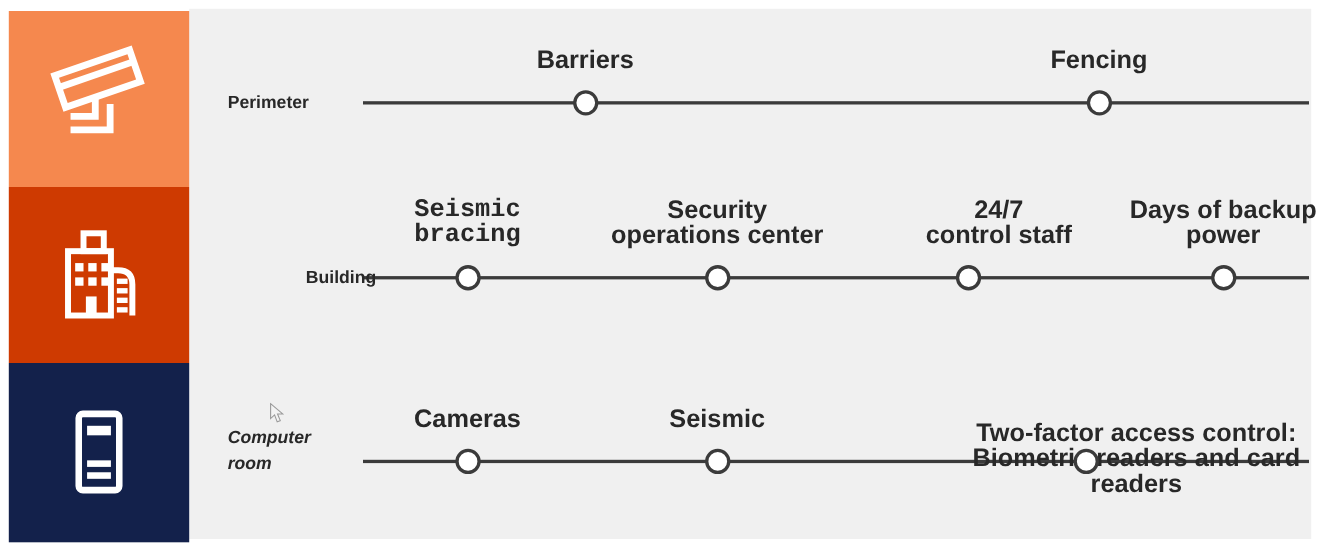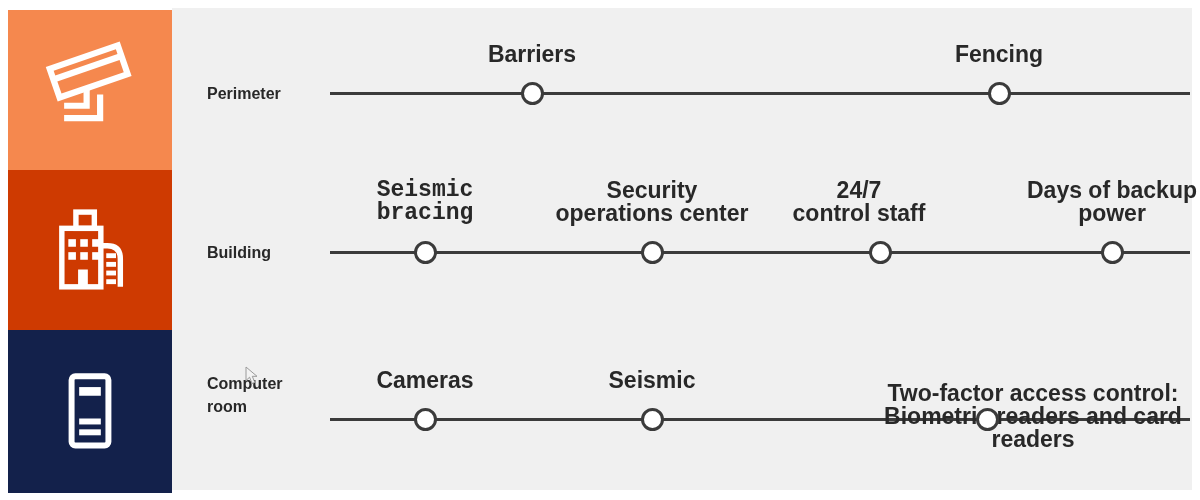--- a/index.html
+++ b/index.html
@@ -83,45 +83,45 @@
       </div>
       <div class="node-label" style="left: 362px; top: 43px;">
         <div>Barriers</div>
       </div>
       <div class="node-dot" style="left: 520.5px; top: 81.5px; border-color: rgb(59, 59, 59); background: rgb(255, 255, 255);"></div>
       <div class="node-label" style="left: 829px; top: 43px;">
         <div>Fencing</div>
       </div>
       <div class="node-dot" style="left: 987.5px; top: 81.5px; border-color: rgb(59, 59, 59); background: rgb(255, 255, 255);"></div>
       <div class="row-line" style="left: 330px; width: 860px; top: 250.5px; background: rgb(59, 59, 59);"></div>
-      <div class="row-label" style="top: 240.5px;">
+      <div class="row-label" style="top: 240.5px; text-align: right;">
         <div>Building</div>
       </div>
       <div class="node-label" style="left: 255px; top: 179px; font-family: Liberation Mono, monospace;">
         <div>Seismic</div>
         <div>bracing</div>
       </div>
       <div class="node-dot" style="left: 413.5px; top: 240.5px; border-color: rgb(59, 59, 59); background: rgb(255, 255, 255);"></div>
       <div class="node-label" style="left: 482px; top: 179px;">
         <div>Security</div>
         <div>operations center</div>
       </div>
       <div class="node-dot" style="left: 640.5px; top: 240.5px; border-color: rgb(59, 59, 59); background: rgb(255, 255, 255);"></div>
-      <div class="node-label" style="left: 689px; top: 179px;">
+      <div class="node-label" style="left: 738px; top: 179px;">
         <div>24/7</div>
         <div>control staff</div>
       </div>
       <div class="node-dot" style="left: 868.5px; top: 240.5px; border-color: rgb(59, 59, 59); background: rgb(255, 255, 255);"></div>
       <div class="node-label" style="left: 942px; top: 179px;">
         <div>Days of backup</div>
         <div>power</div>
       </div>
       <div class="node-dot" style="left: 1100.5px; top: 240.5px; border-color: rgb(59, 59, 59); background: rgb(255, 255, 255);"></div>
       <div class="row-line" style="left: 330px; width: 860px; top: 417.5px; background: rgb(59, 59, 59);"></div>
-      <div class="row-label" style="top: 372px;">
+      <div class="row-label" style="top: 387px; font-style: italic;">
         <div>Computer</div>
         <div>room</div>
       </div>
       <div class="node-label" style="left: 255px; top: 369px;">
         <div>Cameras</div>
       </div>
       <div class="node-dot" style="left: 413.5px; top: 407.5px; border-color: rgb(59, 59, 59); background: rgb(255, 255, 255);"></div>
       <div class="node-label" style="left: 482px; top: 369px;">
         <div>Seismic</div>
       </div>

